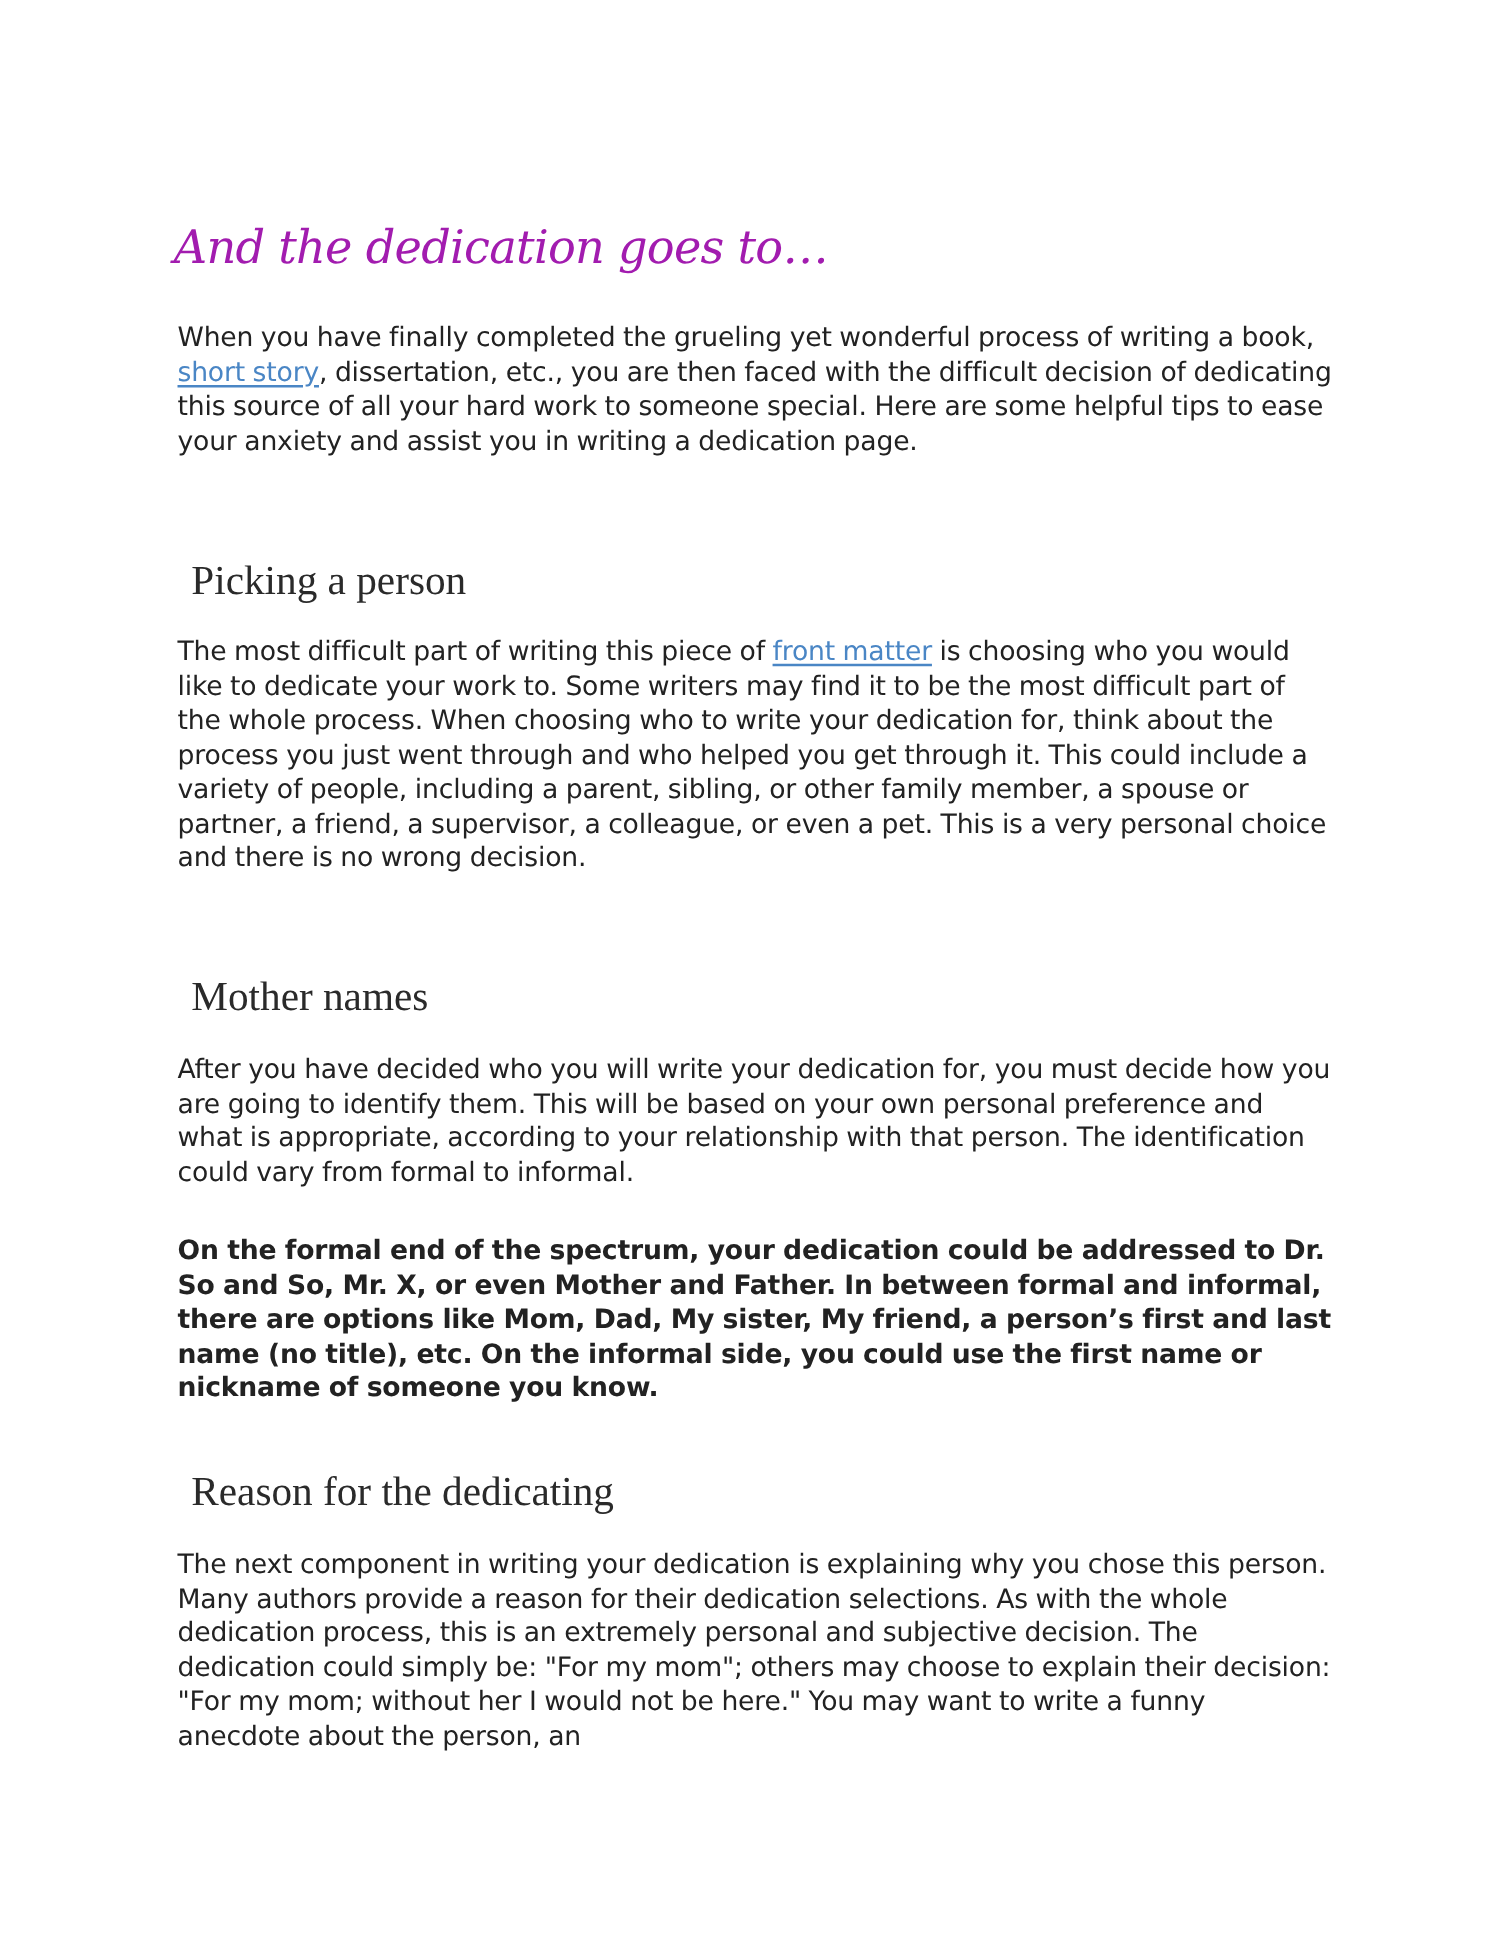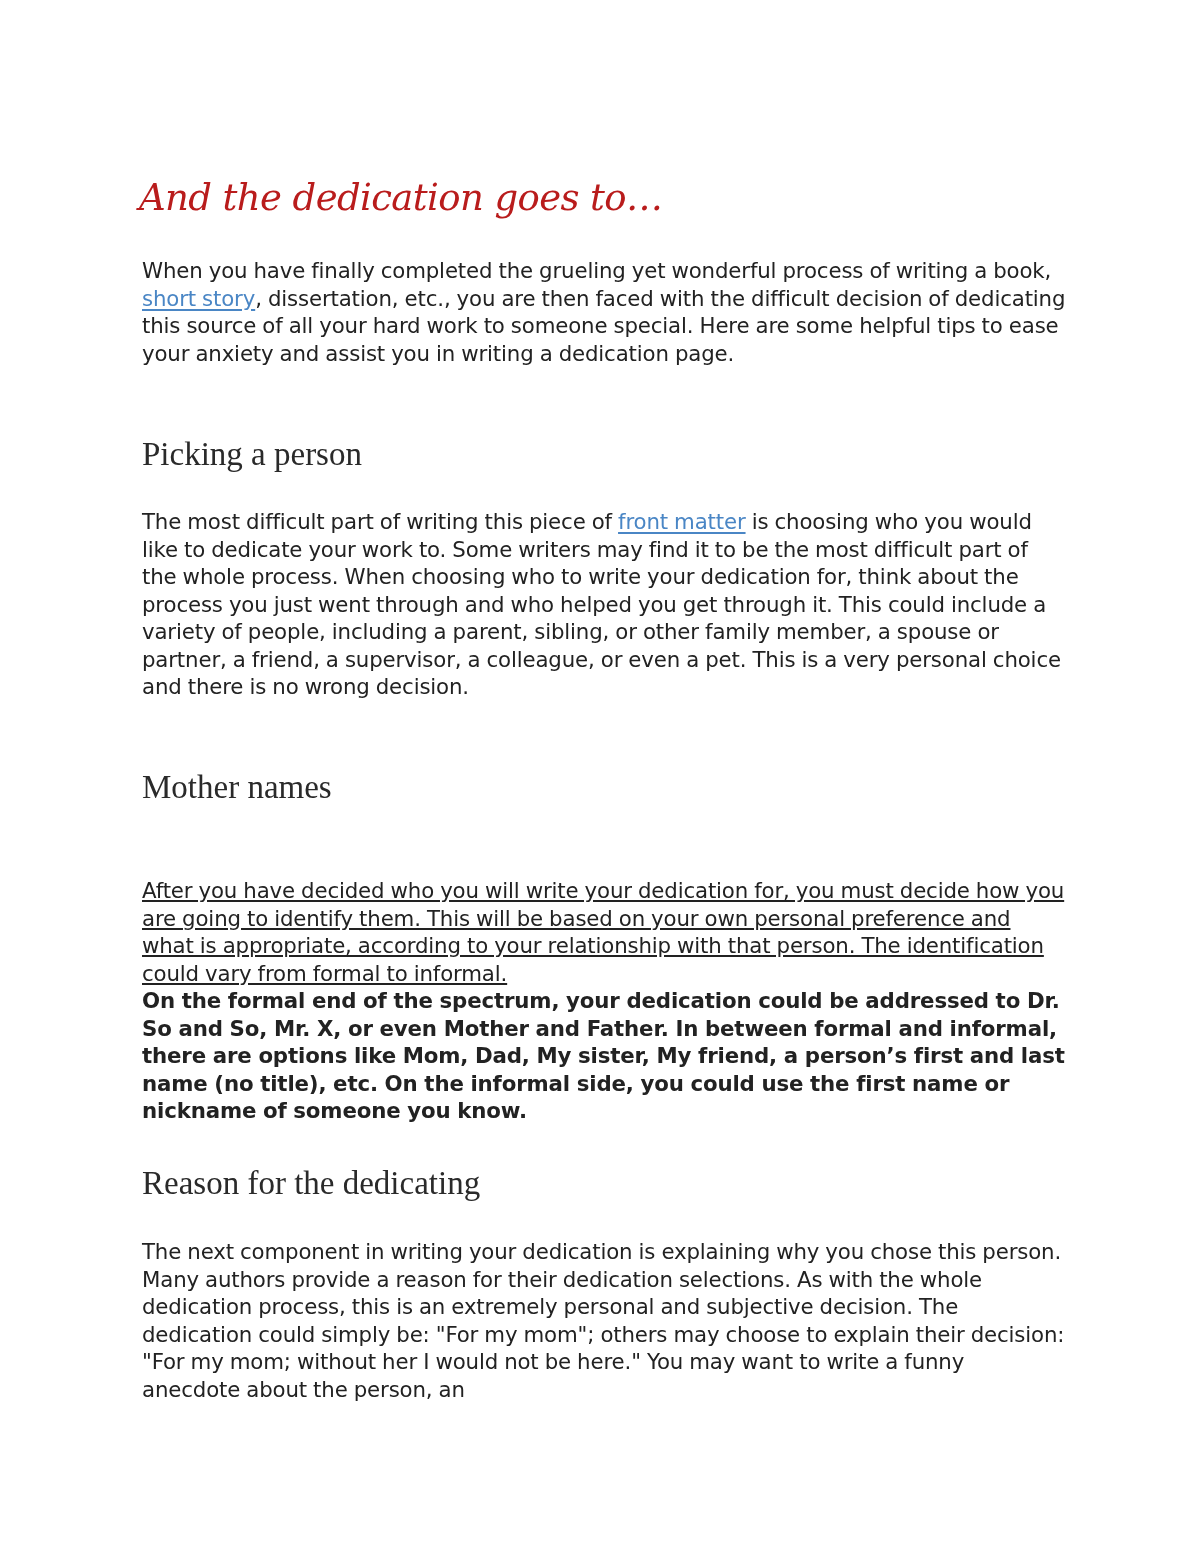--- a/index.html
+++ b/index.html
@@ -23,28 +23,28 @@
     .title {
       position: absolute;
       left: -3px;
       top: 174px;
       margin: 0;
       font-family: "DejaVu Serif", serif;
       font-style: italic;
       font-weight: normal;
       font-size: 37px;
       line-height: 48px;
-      color: #b91c1c;
+      color: #a21caf;
       white-space: nowrap;
       letter-spacing: -0.6px;
     }
     .heading {
       position: absolute;
       left: 0;
-      margin: 0;
+      margin: 11px;
       font-family: "Liberation Serif", serif;
       font-weight: normal;
       font-size: 33px;
       line-height: 40px;
       color: #2a2a2a;
       white-space: nowrap;
     }
     .para {
       position: absolute;
       left: 0;
@@ -72,21 +72,21 @@
   <h1 class="title">And the dedication goes to…</h1>
 
   <p class="para" style="top:257px;"><span>When you have finally completed the grueling yet wonderful process of writing a book, </span><a class="link">short story</a><span>, dissertation, etc., you are then faced with the difficult decision of dedicating this source of all your hard work to someone special. Here are some helpful tips to ease your anxiety and assist you in writing a dedication page.</span></p>
 
   <h2 class="heading" style="top:434px;">Picking a person</h2>
 
   <p class="para" style="top:508px;"><span>The most difficult part of writing this piece of </span><a class="link">front matter</a><span> is choosing who you would like to dedicate your work to. Some writers may find it to be the most difficult part of the whole process. When choosing who to write your dedication for, think about the process you just went through and who helped you get through it. This could include a variety of people, including a parent, sibling, or other family member, a spouse or partner, a friend, a supervisor, a colleague, or even a pet. This is a very personal choice and there is no wrong decision.</span></p>
 
   <h2 class="heading" style="top:767px;">Mother names</h2>
 
-  <p class="para" style="top:877px;text-decoration:underline;">After you have decided who you will write your dedication for, you must decide how you are going to identify them. This will be based on your own personal preference and what is appropriate, according to your relationship with that person. The identification could vary from formal to informal.</p>
+  <p class="para" style="top:842px;">After you have decided who you will write your dedication for, you must decide how you are going to identify them. This will be based on your own personal preference and what is appropriate, according to your relationship with that person. The identification could vary from formal to informal.</p>
 
   <p class="para" style="top:987px;font-weight:bold;">On the formal end of the spectrum, your dedication could be addressed to Dr. So and So, Mr. X, or even Mother and Father. In between formal and informal, there are options like Mom, Dad, My sister, My friend, a person’s first and last name (no title), etc. On the informal side, you could use the first name or nickname of someone you know.</p>
 
   <h2 class="heading" style="top:1163px;">Reason for the dedicating</h2>
 
   <p class="para" style="top:1238px;">The next component in writing your dedication is explaining why you chose this person. Many authors provide a reason for their dedication selections. As with the whole dedication process, this is an extremely personal and subjective decision. The dedication could simply be: "For my mom"; others may choose to explain their decision: "For my mom; without her I would not be here." You may want to write a funny anecdote about the person, an</p>
 
 </div>
 
 </body></html>

